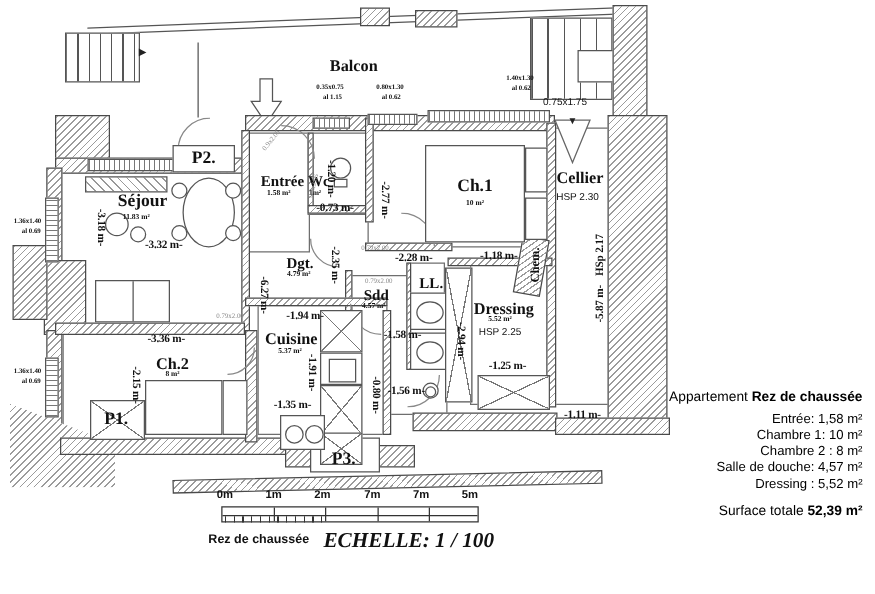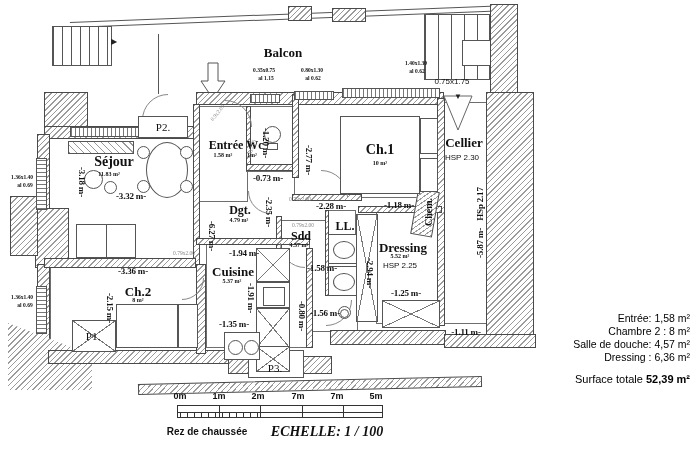--- a/index.html
+++ b/index.html
@@ -28,30 +28,30 @@
   .tl{clip-path:polygon(0 0,50% 0,50% 50%,0 50%)}
   .tr{clip-path:polygon(50% 0,100% 0,100% 50%,50% 50%)}
   .bl{clip-path:polygon(0 50%,50% 50%,50% 100%,0 100%)}
   .br{clip-path:polygon(50% 50%,100% 50%,100% 100%,50% 100%)}
   .lbl{white-space:nowrap;transform:translate(-50%,-50%);text-align:center;line-height:1}
   .v{transform:translate(-50%,-50%) rotate(90deg)}
   .vm{transform:translate(-50%,-50%) rotate(-90deg)}
   .rn{font-weight:bold;font-size:13px}
   .rn14{font-weight:bold;font-size:14px}
   .rn12{font-weight:bold;font-size:12px}
-  .rn11{font-weight:normal;font-size:11px}
+  .rn11{font-weight:bold;font-size:14px}
   .rs{font-weight:bold;font-size:6px}
   .dim{font-weight:bold;font-size:9px;letter-spacing:-.2px}
   .sm{font-weight:bold;font-size:5.5px}
   .gray{color:#8a8a8a;font-weight:normal}
   .hsp{font-family:"Liberation Sans",sans-serif;font-weight:normal;font-size:8px}
   .tick{font-family:"Liberation Sans",sans-serif;font-weight:bold;font-size:9px}
   .legend{font-family:"Liberation Sans",sans-serif;font-size:10.5px;color:#000;text-align:right;line-height:13px}
   .legend .title{font-size:11px;margin-bottom:4px}
-  .ech{font-style:italic;font-weight:bold;font-size:14px}
+  .ech{font-style:italic;font-weight:bold;font-size:17px}
   .floorlbl{font-family:"Liberation Sans",sans-serif;font-weight:bold;font-size:10px}
 </style>
 </head>
 <body>
 
 <div id="stage">
 
   <div class="a" style="left:70px;top:22px;width:440px;height:6px;border-top:1px solid #555;border-bottom:1px solid #555;transform:rotate(-2.2deg);transform-origin:left center"></div>
   <div class="a" style="left:505px;top:10px;width:2px;height:82px;border-left:1px solid #555"></div>
   <div class="a" style="left:158px;top:34px;width:2px;height:60px;border-left:1px solid #555"></div>
@@ -191,21 +191,21 @@
   <div class="a lbl rn" style="left:138px;top:291px">Ch.2</div>
   <div class="a lbl rs" style="left:138px;top:300px">8 m²</div>
   <div class="a lbl rn" style="left:403px;top:247px">Dressing</div>
   <div class="a lbl rs" style="left:400px;top:256px">5.52 m²</div>
   <div class="a lbl hsp" style="left:400px;top:266px">HSP 2.25</div>
   <div class="a lbl rn11" style="left:93px;top:336px">P1.</div>
   <div class="a lbl rn11" style="left:275px;top:368px">P3.</div>
 
   <div class="a lbl dim" style="left:131px;top:196px">-3.32 m-</div>
   <div class="a lbl dim v" style="left:81px;top:182px">-3.18 m-</div>
-  <div class="a lbl dim" style="left:268px;top:178px">-0.73 m-</div>
+  <div class="a lbl dim" style="left:268px;top:166px">-0.73 m-</div>
   <div class="a lbl dim v" style="left:265px;top:143px">-1.20 m-</div>
   <div class="a lbl dim v" style="left:308px;top:160px">-2.77 m-</div>
   <div class="a lbl dim" style="left:331px;top:206px">-2.28 m-</div>
   <div class="a lbl dim" style="left:399px;top:205px">-1.18 m-</div>
   <div class="a lbl dim v" style="left:268px;top:212px">-2.35 m-</div>
   <div class="a lbl dim v" style="left:211px;top:236px">-6.27 m-</div>
   <div class="a lbl dim" style="left:244px;top:253px">-1.94 m-</div>
   <div class="a lbl dim v" style="left:250px;top:298px">-1.91 m-</div>
   <div class="a lbl dim" style="left:234px;top:324px">-1.35 m-</div>
   <div class="a lbl dim" style="left:133px;top:271px">-3.36 m-</div>
@@ -247,22 +247,26 @@
     <div style="position:absolute;left:41px;top:0;bottom:0;border-left:1px solid #333"></div>
     <div style="position:absolute;left:82px;top:0;bottom:0;border-left:1px solid #333"></div>
     <div style="position:absolute;left:124px;top:0;bottom:0;border-left:1px solid #333"></div>
     <div style="position:absolute;left:165px;top:0;bottom:0;border-left:1px solid #333"></div>
     <div style="position:absolute;left:2px;top:7px;width:78px;height:5px;background:repeating-linear-gradient(90deg,#333 0,#333 1px,transparent 1px,transparent 7px)"></div>
   </div>
   <div class="a lbl floorlbl" style="left:207px;top:432px">Rez de chaussée</div>
   <div class="a lbl ech" style="left:327px;top:432px">ECHELLE: 1 / 100</div>
 
   <div class="a legend" style="left:530px;top:312px;width:160px">
+    <div class="title">
+      <span>Appartement </span><b>Rez de chaussée</b>
+    </div>
     <div>Entrée: 1,58 m²</div>
+    <div>Chambre 1: 10 m²</div>
     <div>Chambre 2 : 8 m²</div>
     <div>Salle de douche: 4,57 m²</div>
-    <div>Dressing : 6,36 m²</div>
+    <div>Dressing : 5,52 m²</div>
     <div style="margin-top:9px;font-size:11px">
       <span>Surface totale </span><b>52,39 m²</b>
     </div>
   </div>
 
 </div>
 
 </body></html>

